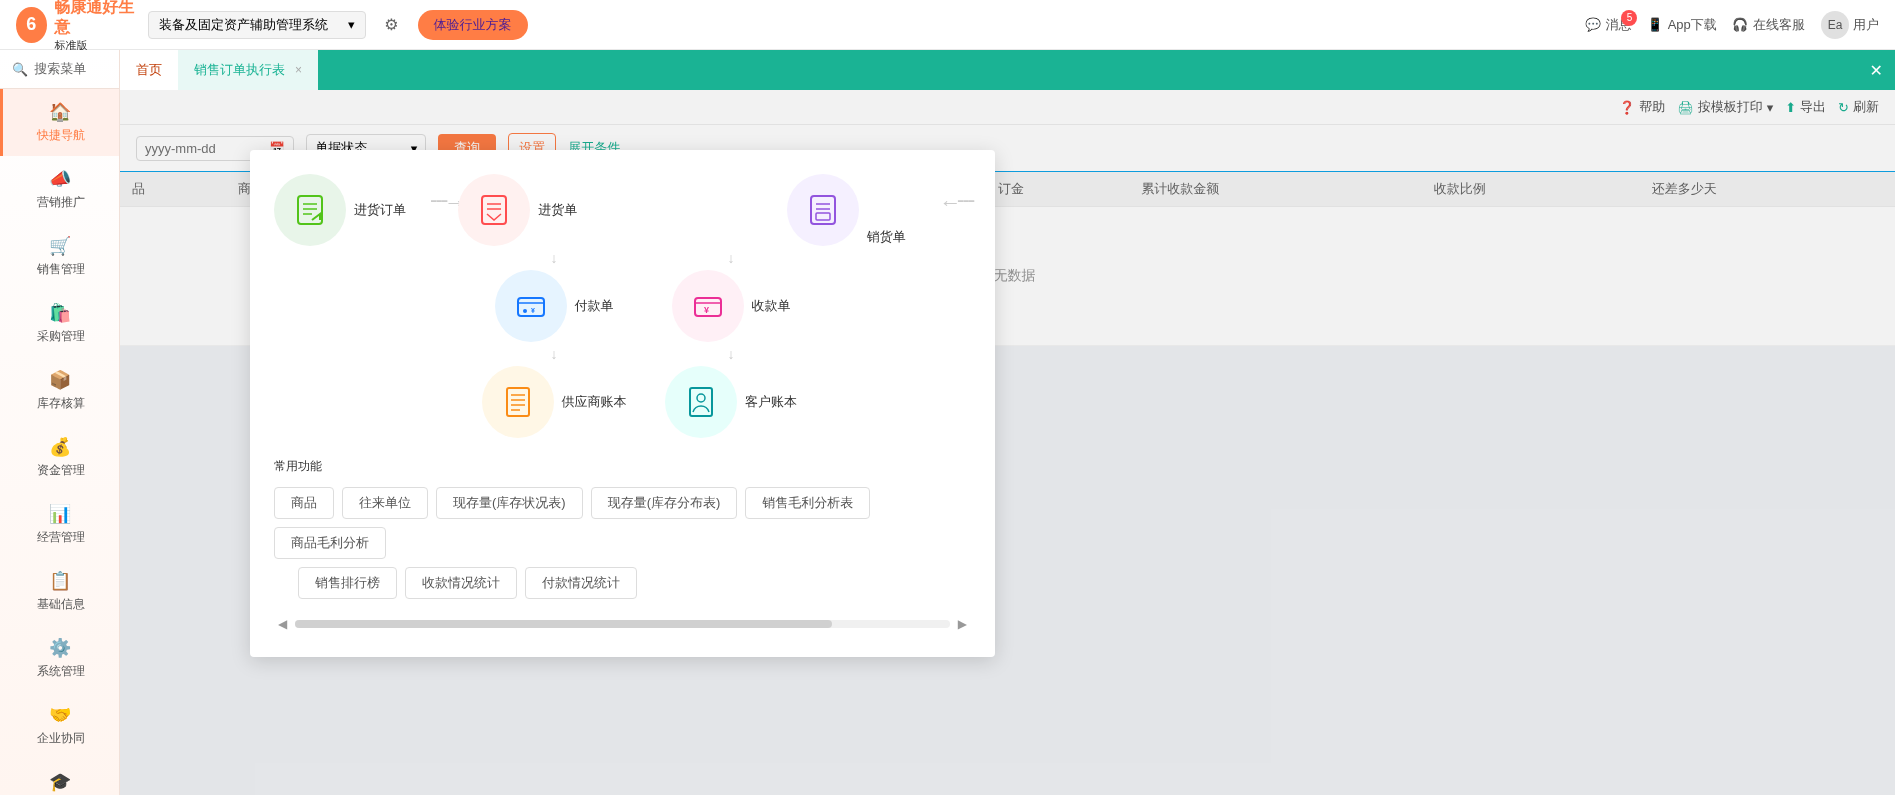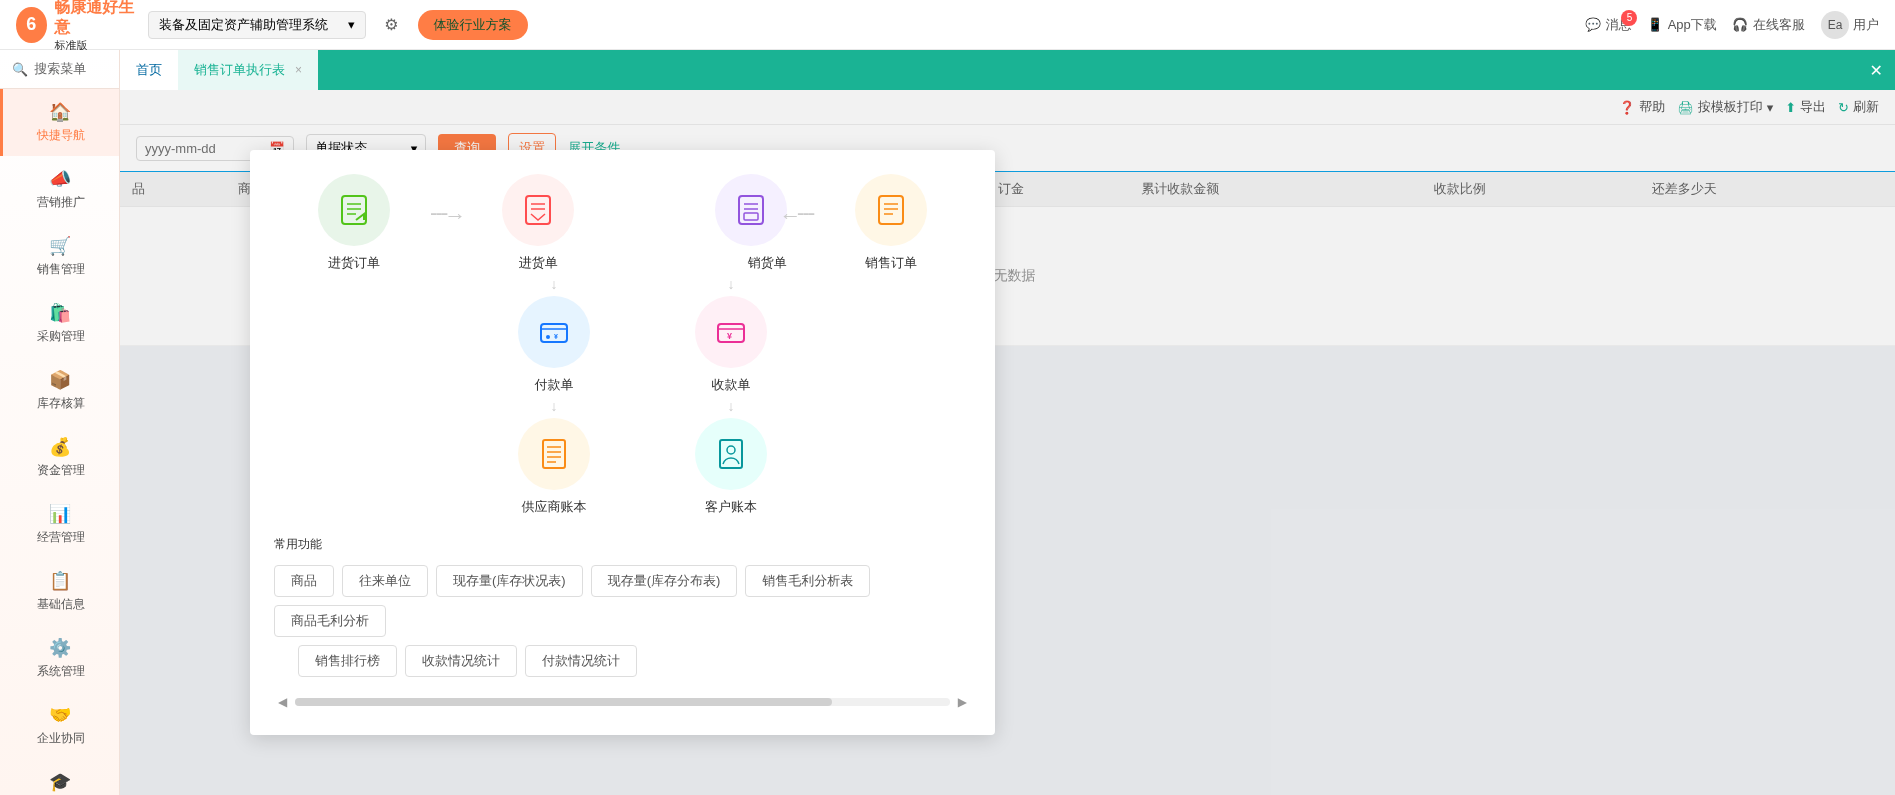--- a/index.html
+++ b/index.html
@@ -10,21 +10,21 @@
       display: flex; align-items: center; height: 50px;
       background: #fff; border-bottom: 1px solid #e8e8e8;
       padding: 0 16px; gap: 12px;
     }
     .logo-area { display: flex; align-items: center; gap: 8px; width: 120px; }
     .logo-icon { width: 36px; height: 36px; background: #ff7d45; border-radius: 50%; display: flex; align-items: center; justify-content: center; color: white; font-size: 18px; font-weight: bold; }
     .logo-text { font-size: 11px; color: #333; line-height: 1.3; }
     .logo-text .brand { color: #ff7d45; font-weight: bold; font-size: 16px; }
     .system-selector { display: flex; align-items: center; gap: 20px; background: #f5f5f5; border: 1px solid #ddd; border-radius: 4px; padding: 4px 10px; cursor: pointer; }
     .gear-btn { width: 28px; height: 28px; border-radius: 50%; display: flex; align-items: center; justify-content: center; cursor: pointer; color: #666; font-size: 16px; }
-    .trial-btn { background: #ff7d45; color: #14532d; border: none; border-radius: 20px; padding: 6px 16px; font-size: 13px; cursor: pointer; }
+    .trial-btn { background: #ff7d45; color: #4c1d95; border: none; border-radius: 20px; padding: 6px 16px; font-size: 13px; cursor: pointer; }
     .header-right { margin-left: auto; display: flex; align-items: center; gap: 16px; }
     .header-icon-item { display: flex; align-items: center; gap: 4px; cursor: pointer; color: #555; font-size: 13px; position: relative; }
     .badge { background: #ff4d4f; color: white; border-radius: 50%; width: 16px; height: 16px; font-size: 10px; display: flex; align-items: center; justify-content: center; position: absolute; top: -6px; right: -6px; }
     .avatar-circle { width: 28px; height: 28px; border-radius: 50%; background: #e0e0e0; display: flex; align-items: center; justify-content: center; font-size: 12px; color: #555; }
 
     
     .sidebar {
       position: absolute; left: 0; top: 50px; width: 120px; bottom: 0;
       background: linear-gradient(180deg, #fff 0%, #fff5f0 100%);
       border-right: 1px solid #f0e0d8; overflow-y: auto;
@@ -39,21 +39,21 @@
     .main-area {
       position: absolute; left: 120px; top: 50px; right: 0; bottom: 0;
       display: flex; flex-direction: column; background: #f0f2f5;
     }
 
     
     .tabs-bar {
       display: flex; align-items: center; background: #1ab394; height: 40px; padding: 0 0 0 0;
     }
     .tab { display: flex; align-items: center; height: 100%; padding: 0 16px; cursor: pointer; font-size: 13px; gap: 6px; }
-    .tab.home { background: #fff; color: #0369a1; }
+    .tab.home { background: #fff; color: #c2410c; }
     .tab.active { background: #e8f8f5; color: #1ab394; }
     .tab .close-x { font-size: 12px; color: #aaa; cursor: pointer; margin-left: 4px; }
     .close-main { margin-left: auto; margin-right: 12px; color: white; cursor: pointer; font-size: 16px; }
 
     
     .content-area { flex: 1; overflow: auto; padding: 0; position: relative; }
 
     
     .toolbar { display: flex; align-items: center; padding: 8px 16px; background: white; border-bottom: 1px solid #eee; gap: 12px; justify-content: flex-end; }
     .toolbar-btn { display: flex; align-items: center; gap: 4px; color: #555; cursor: pointer; font-size: 13px; }
@@ -71,21 +71,21 @@
     
     .table-container { background: white; margin: 0; overflow: auto; }
     table { width: 100%; border-collapse: collapse; font-size: 13px; }
     th { background: #f5f5f5; padding: 8px 12px; text-align: left; border-bottom: 1px solid #eee; color: #666; font-weight: normal; white-space: nowrap; }
     td { padding: 8px 12px; border-bottom: 1px solid #f5f5f5; color: #333; }
     .no-data { text-align: center; color: #999; padding: 60px; font-size: 14px; }
 
     
     .modal-overlay { position: absolute; left: 0; top: 0; right: 0; bottom: 0; background: rgba(0,0,0,0.05); z-index: 100; }
     .modal { position: absolute; left: 130px; top: 60px; width: 745px; background: white; border-radius: 4px; box-shadow: 0 4px 20px rgba(0,0,0,0.15); padding: 24px; z-index: 101; }
-    .flow-node { display: flex; flex-direction: column; align-items: center; gap: 8px; }
+    .flow-node { display: flex; flex-direction: row; align-items: center; gap: 8px; }
     .flow-circle { width: 72px; height: 72px; border-radius: 50%; display: flex; align-items: center; justify-content: center; font-size: 28px; }
     .flow-circle.green { background: #e6f7ee; color: #52c41a; }
     .flow-circle.red { background: #fff1f0; color: #ff4d4f; }
     .flow-circle.purple { background: #f5f0ff; color: #9254de; }
     .flow-circle.orange { background: #fff7e6; color: #fa8c16; }
     .flow-circle.blue { background: #e6f4ff; color: #1677ff; }
     .flow-circle.pink { background: #fff0f6; color: #eb2f96; }
     .flow-circle.teal { background: #e6fffb; color: #08979c; }
     .flow-label { font-size: 13px; color: #333; text-align: center; }
     .v-arrow { text-align: center; color: #ccc; font-size: 16px; }
@@ -298,31 +298,20 @@
                   <line x1="11" y1="12" x2="25" y2="12" stroke="#9254de" stroke-width="1.5"></line>
                   <line x1="11" y1="17" x2="25" y2="17" stroke="#9254de" stroke-width="1.5"></line>
                   <rect x="11" y="21" width="14" height="7" rx="1" fill="none" stroke="#9254de" stroke-width="1.5"></rect>
                 </svg>
             </div>
             <span class="flow-label">销货单</span>
           </div>
 
           <div style="display:flex; align-items:center; padding-bottom:20px; color:#ccc; font-size:22px; letter-spacing:-4px; margin:0 -4px; transform:scaleX(-1);">- - -→</div>
 
-          <div class="flow-node" style="width:160px; align-items:center;">
-            <div class="flow-circle orange" style="background:#fff7e6;">
-              <svg width="36" height="36" viewBox="0 0 36 36">
-                  <rect x="6" y="4" width="24" height="28" rx="3" fill="none" stroke="#fa8c16" stroke-width="2"></rect>
-                  <line x1="11" y1="12" x2="25" y2="12" stroke="#fa8c16" stroke-width="1.5"></line>
-                  <line x1="11" y1="17" x2="25" y2="17" stroke="#fa8c16" stroke-width="1.5"></line>
-                  <line x1="11" y1="22" x2="20" y2="22" stroke="#fa8c16" stroke-width="1.5"></line>
-                </svg>
-            </div>
-            <span class="flow-label">销售订单</span>
-          </div>
         </div>
 
         <div style="display:flex; align-items:flex-start;">
 
           <div style="width:160px;"></div>
           <div style="width:40px; color:#ccc; font-size:14px; padding-bottom:0; text-align:center; margin-top:0;"></div>
           <div style="display:flex; flex-direction:column; align-items:center; width:160px;">
             <div class="v-arrow" style="color:#ccc; font-size:14px; margin:4px 0 4px 0;">↓</div>
             <div class="flow-node">
               <div class="flow-circle blue" style="background:#e6f4ff;">

